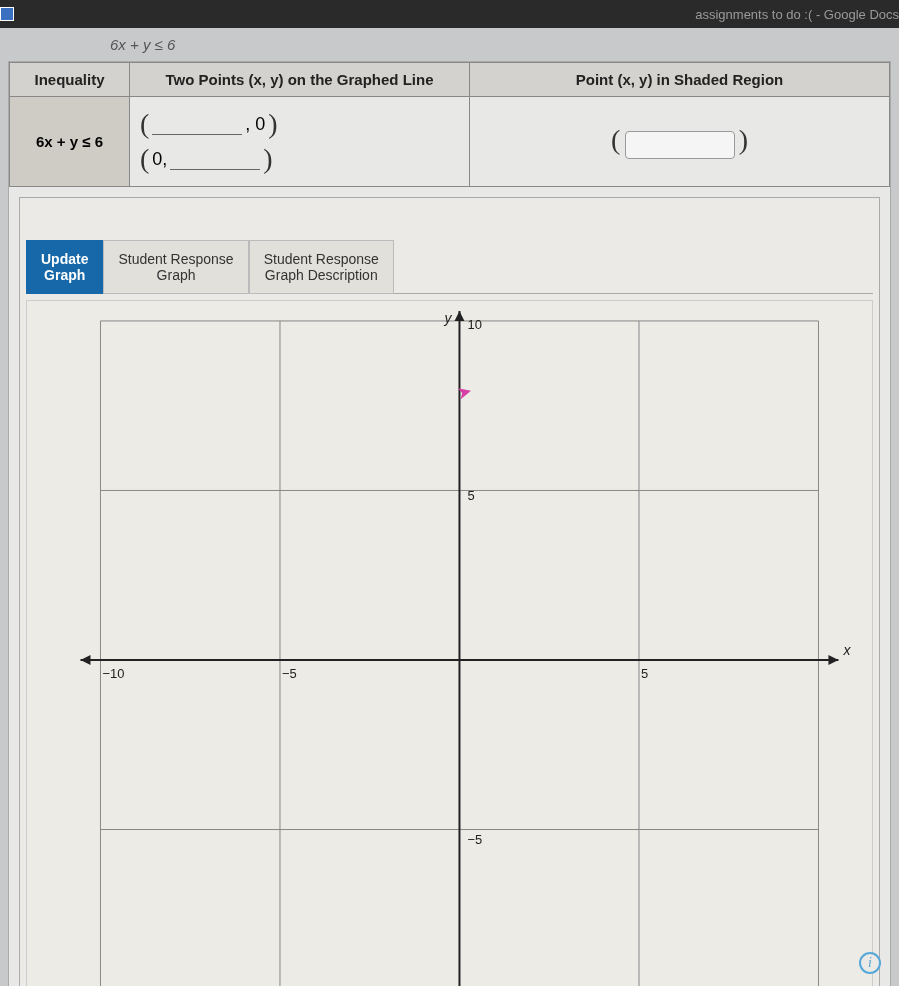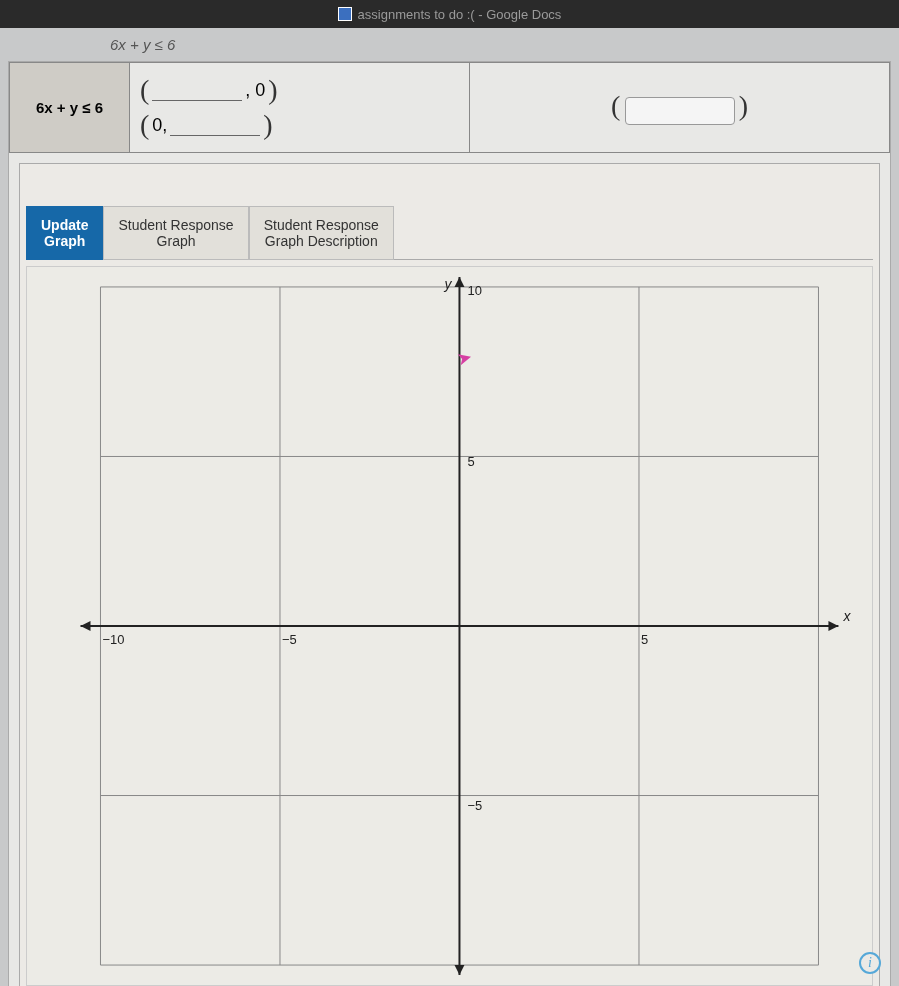--- a/index.html
+++ b/index.html
@@ -8,21 +8,21 @@
       background: #c8c9ca;
       width: 899px;
       height: 986px;
       overflow: hidden;
       position: relative;
     }
     .top-bar {
       background: #2a2a2a;
       height: 28px;
       display: flex;
-      justify-content: center;
+      justify-content: space-between;
       align-items: center;
       color: #9a9a9a;
       font-size: 13px;
       gap: 6px;
     }
     .tab-icon {
       width: 14px; height: 14px;
       background: #3b6fbf;
       display: inline-block;
       border: 1px solid #fff;
@@ -168,20 +168,25 @@
 <div class="top-bar">
   <span class="tab-icon"></span>
   <span>assignments to do :( - Google Docs</span>
 </div>
 
 <div class="header-text">6x + y ≤ 6</div>
 
 <div class="main-panel">
   <table class="data-table">
     <tbody>
+        <tr>
+      <th>Inequality</th>
+      <th>Two Points (x, y) on the Graphed Line</th>
+      <th>Point (x, y) in Shaded Region</th>
+    </tr>
     <tr>
       <td class="ineq-cell">6x + y ≤ 6</td>
       <td class="points-cell">
         <div class="paren-input">
           <span class="paren">(</span>
           <input class="field" style="">
           <span>, 0</span>
           <span class="paren">)</span>
         </div>
         <div class="paren-input">

